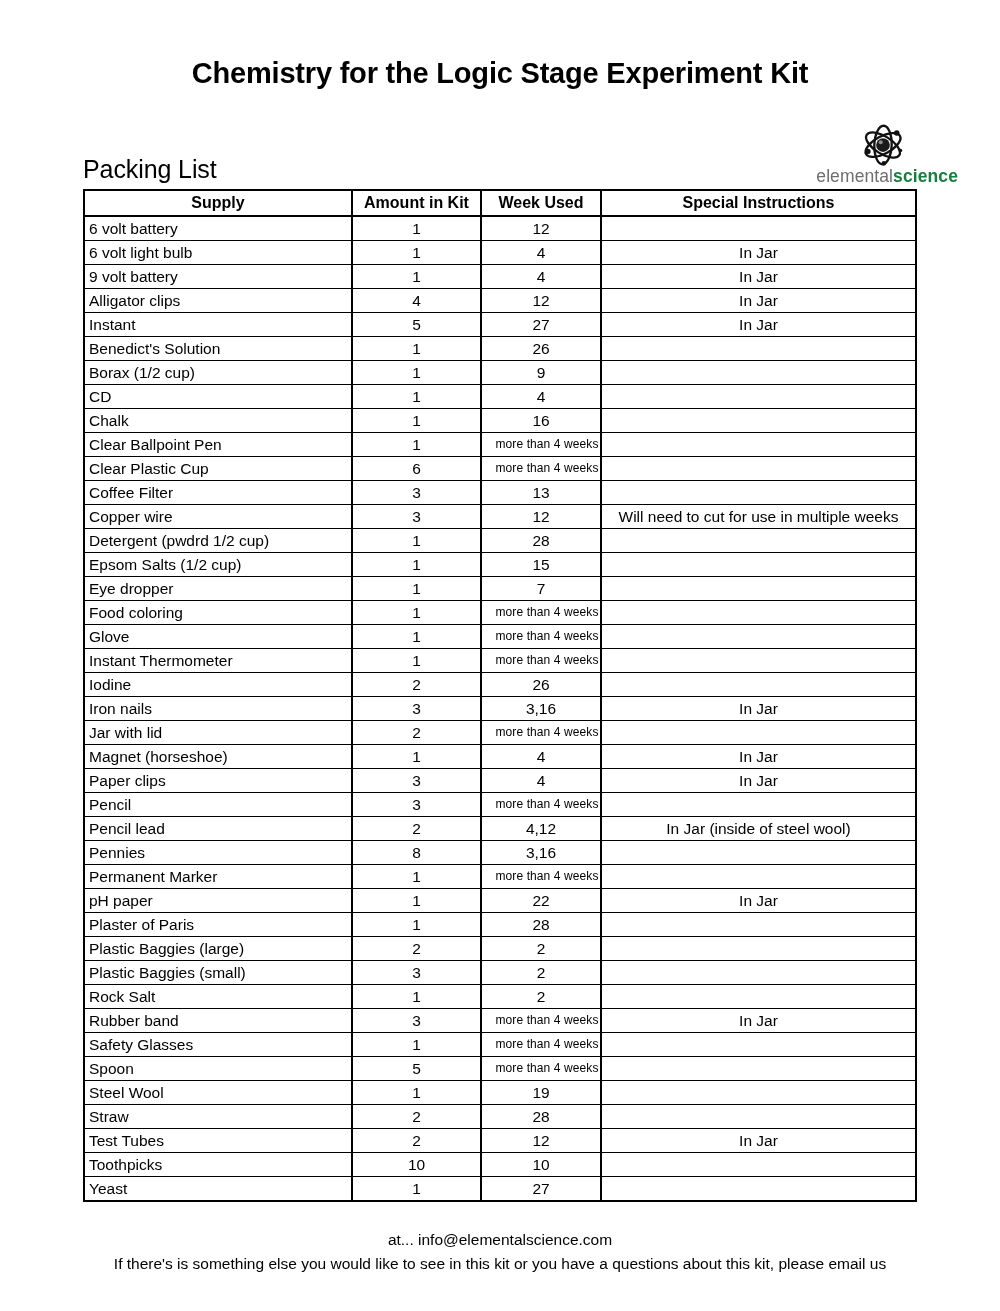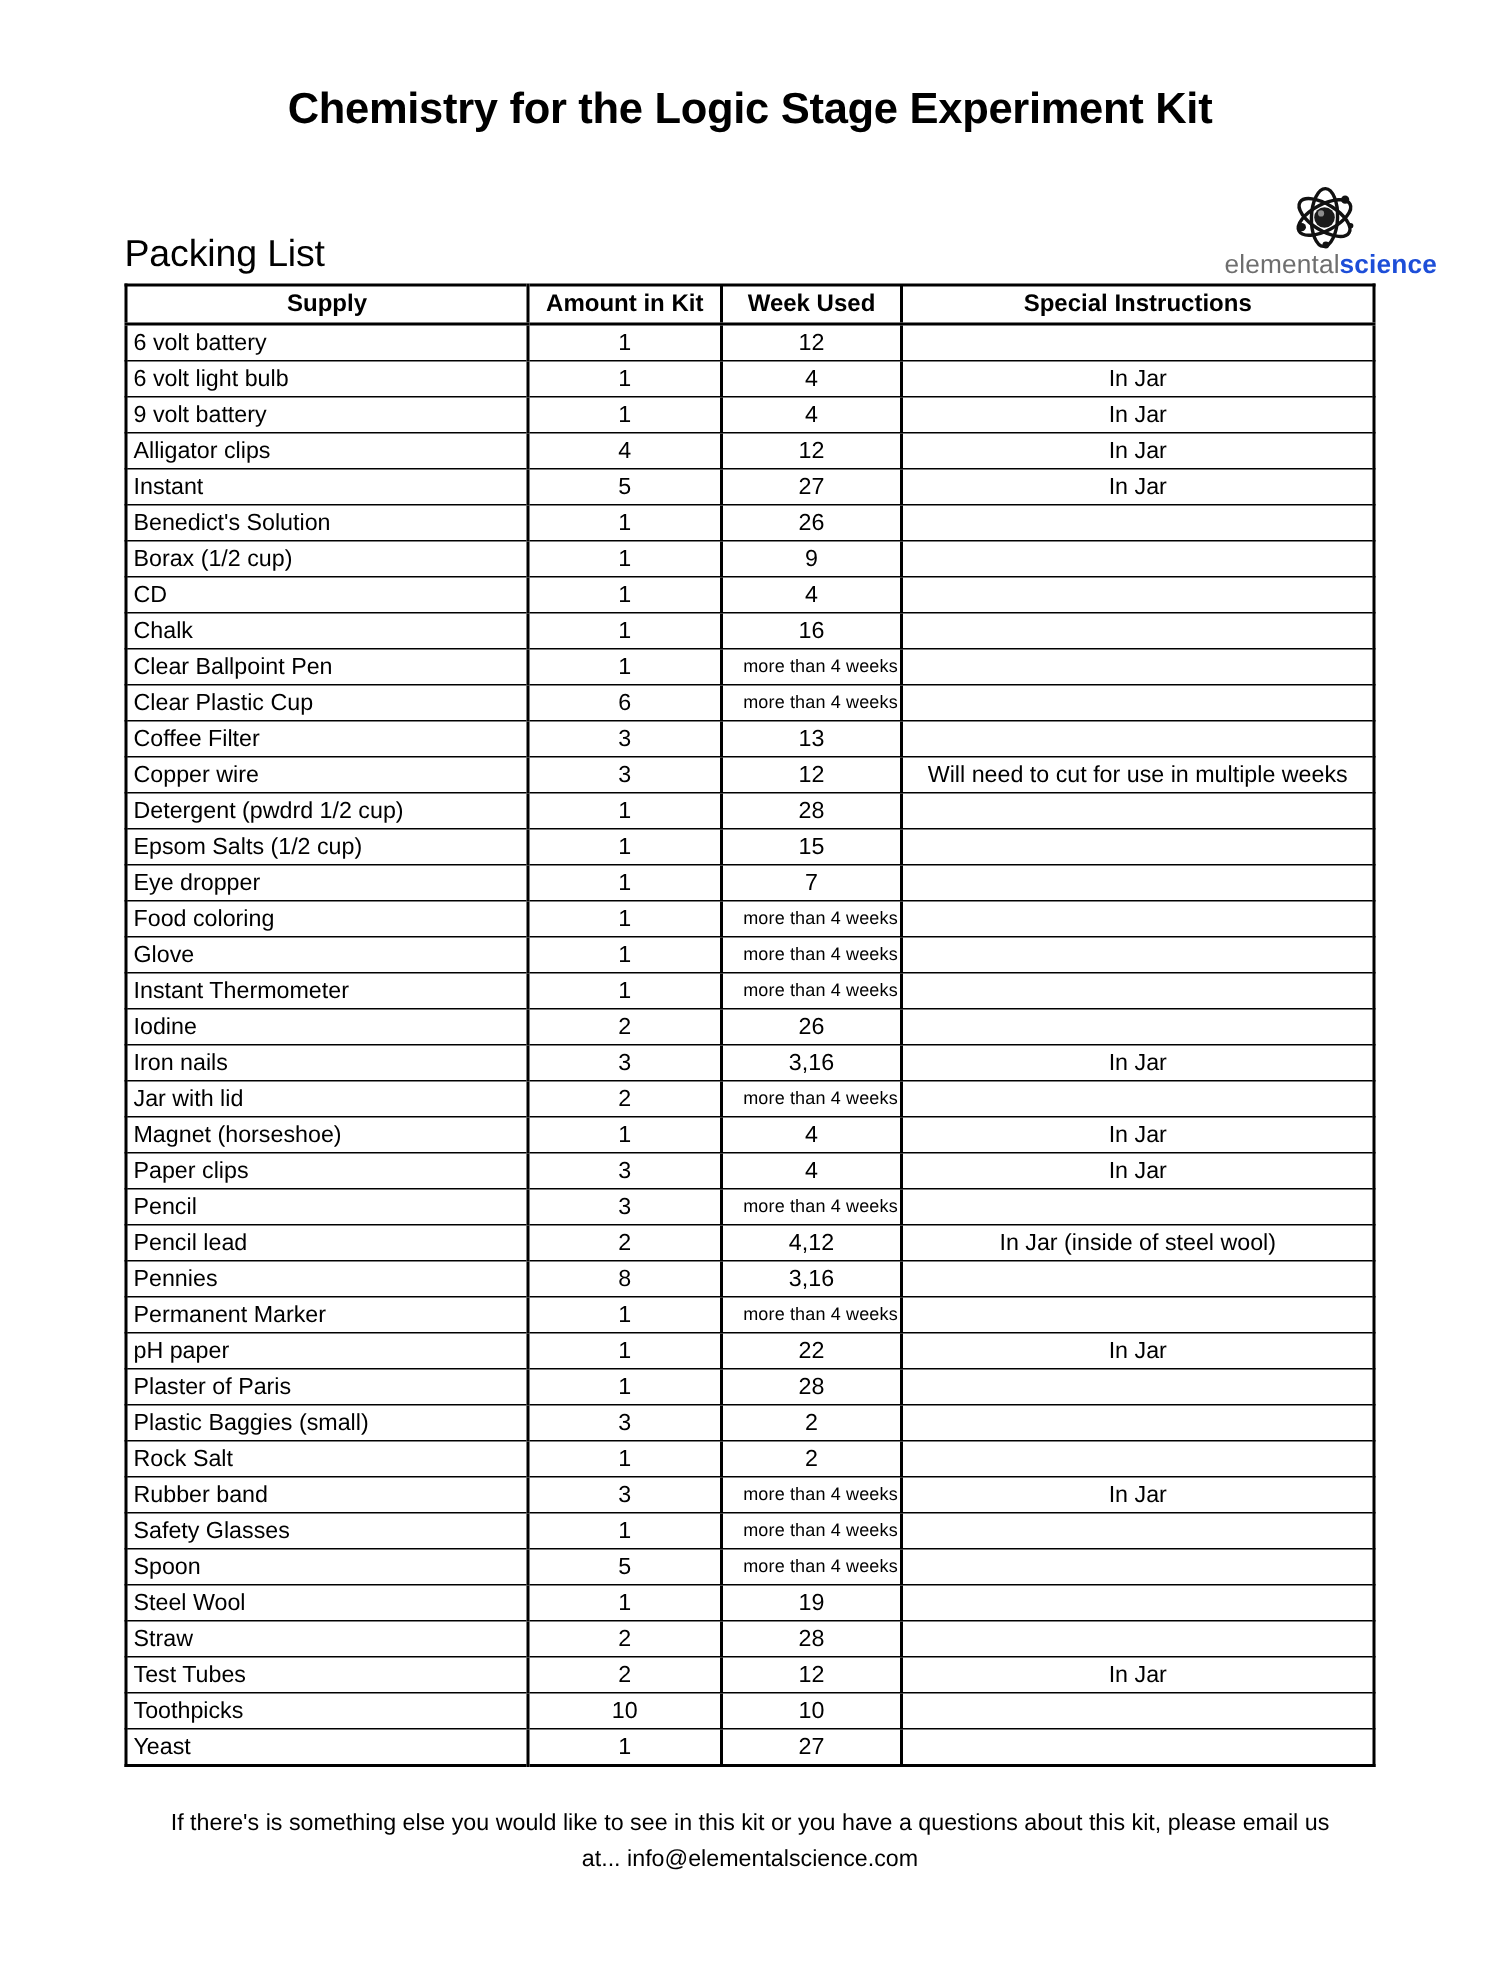--- a/index.html
+++ b/index.html
@@ -71,21 +71,21 @@
     line-height: 1;
     white-space: nowrap;
     text-align: right;
     letter-spacing: 0.1px;
   }
   .logo-word .lw-light {
     color: #6e6e6e;
     font-weight: normal;
   }
   .logo-word .lw-bold {
-    color: #1d4ed8;
+    color: #15803d;
     font-weight: bold;
   }
 
   
   .table-wrap {
     margin: 3px 85px 0 83px;
   }
   table.packing {
     border-collapse: collapse;
     width: 832px;
@@ -366,20 +366,26 @@
             <td class="week col-sep">22</td>
             <td class="special col-sep">In Jar</td>
           </tr>
           <tr>
             <td class="supply">Plaster of Paris</td>
             <td class="amount col-sep">1</td>
             <td class="week col-sep">28</td>
             <td class="special col-sep"></td>
           </tr>
           <tr>
+            <td class="supply">Plastic Baggies (large)</td>
+            <td class="amount col-sep">2</td>
+            <td class="week col-sep">2</td>
+            <td class="special col-sep"></td>
+          </tr>
+          <tr>
             <td class="supply">Plastic Baggies (small)</td>
             <td class="amount col-sep">3</td>
             <td class="week col-sep">2</td>
             <td class="special col-sep"></td>
           </tr>
           <tr>
             <td class="supply">Rock Salt</td>
             <td class="amount col-sep">1</td>
             <td class="week col-sep">2</td>
             <td class="special col-sep"></td>
@@ -430,17 +436,17 @@
             <td class="supply">Yeast</td>
             <td class="amount col-sep">1</td>
             <td class="week col-sep">27</td>
             <td class="special col-sep"></td>
           </tr>
         </tbody>
     </table>
   </div>
 
   <div class="footer">
+    <span class="fline">at... info@elementalscience.com</span>
     <span class="fline">If there's is something else you would like to see in this kit or you have a questions about this kit, please email us</span>
-    <span class="fline">at... info@elementalscience.com</span>
   </div>
 
 </div>
 
 </body></html>

